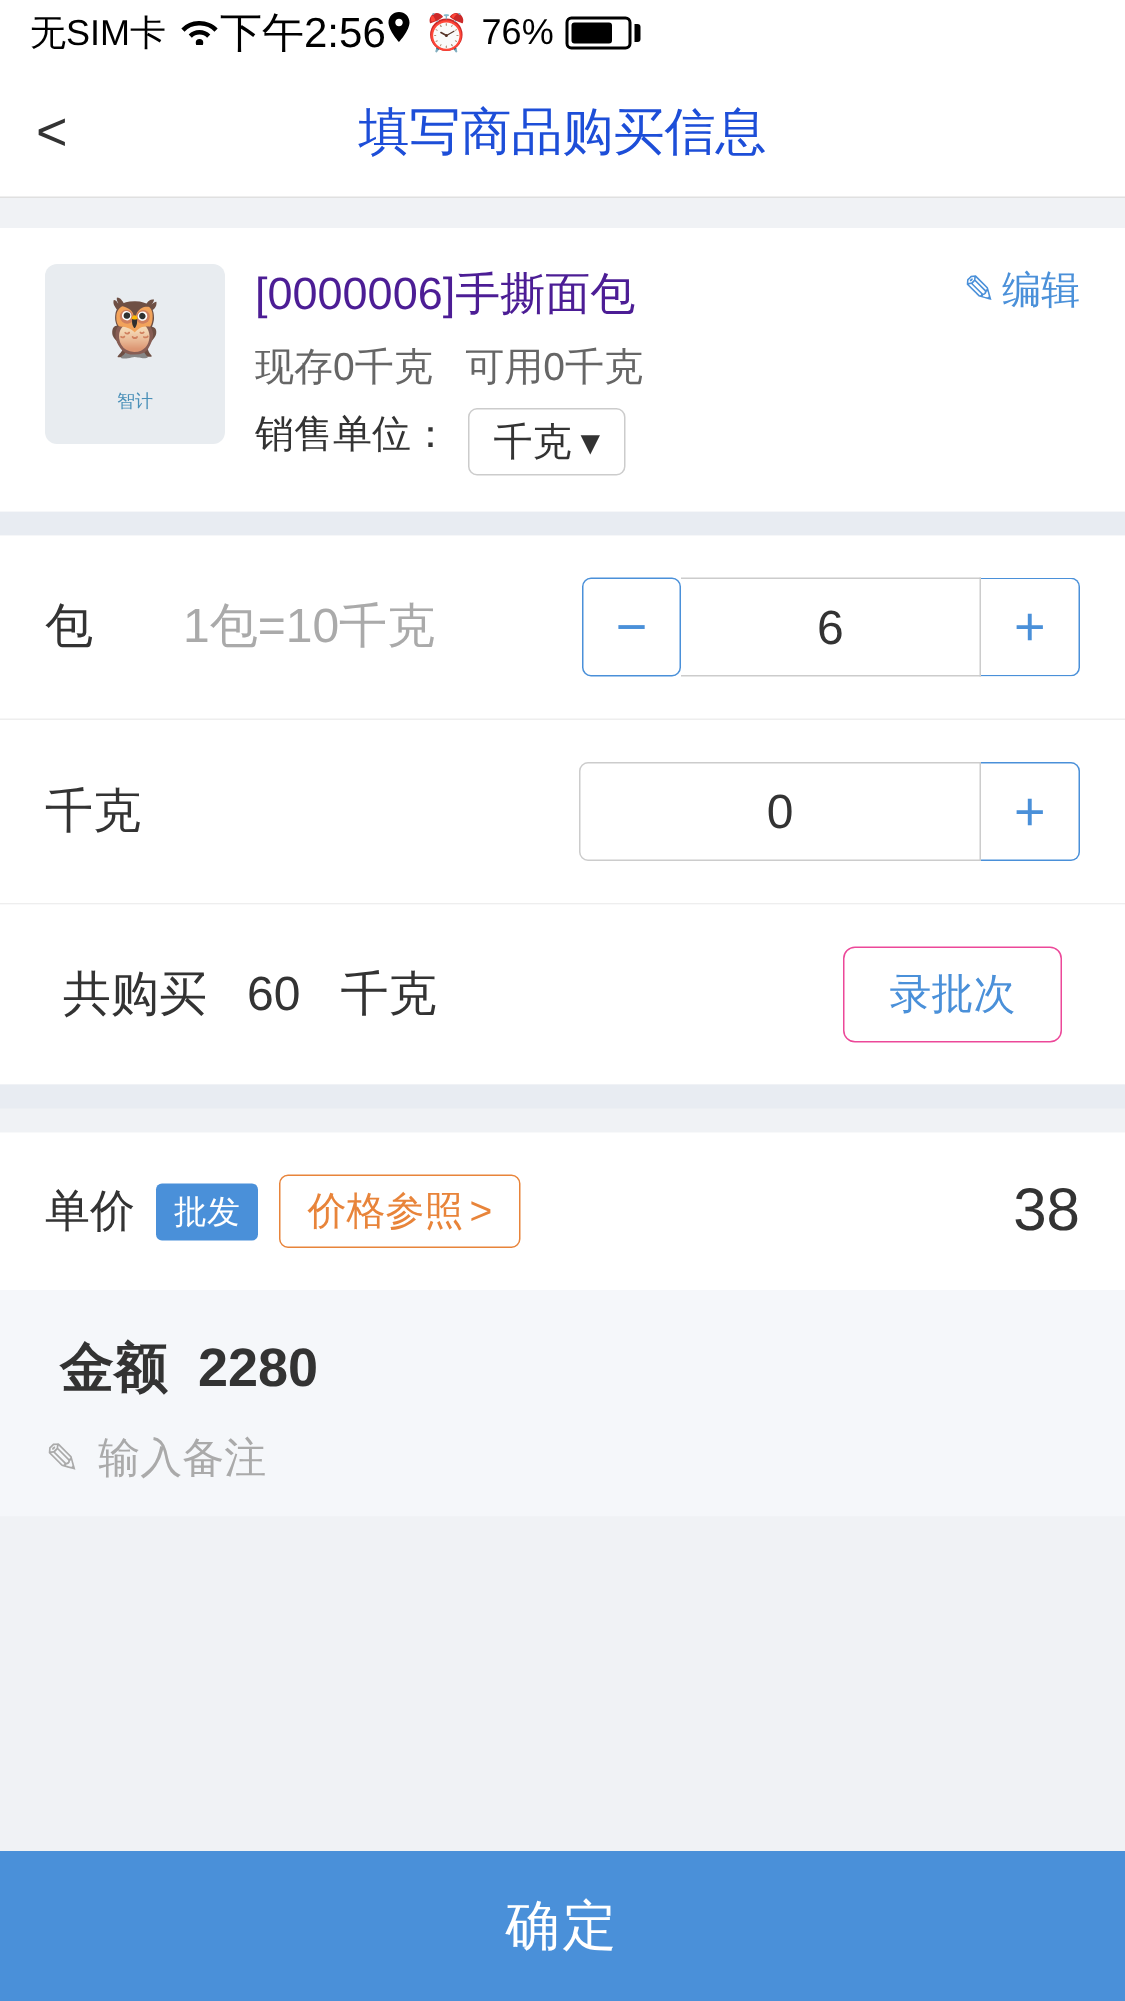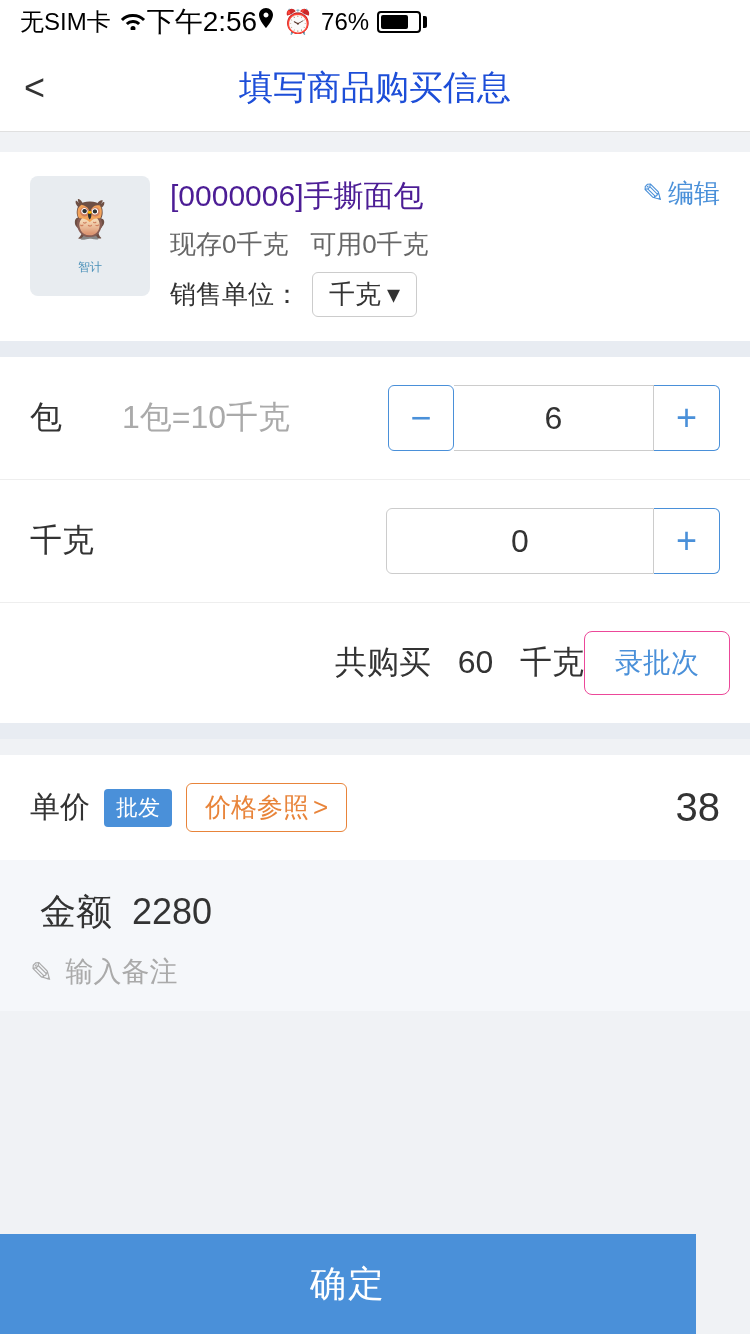--- a/index.html
+++ b/index.html
@@ -114,21 +114,20 @@
       font-weight: 500;
       margin-bottom: 10px;
     }
     .product-stock {
       font-size: 26px;
       color: #666;
       margin-bottom: 10px;
     }
     .product-unit-row {
       display: flex;
-      align-items: center;
       gap: 12px;
       font-size: 26px;
       color: #333;
     }
     .unit-selector {
       border: 1px solid #ccc;
       border-radius: 6px;
       padding: 4px 16px;
       font-size: 26px;
       color: #333;
@@ -222,22 +221,22 @@
       color: #333;
       background: #fff;
       border-radius: 6px 0 0 6px;
     }
 
     
     .summary-row {
       background: #fff;
       display: flex;
       align-items: center;
-      justify-content: flex-end;
-      padding: 28px 20px;
+      justify-content: space-between;
+      padding: 28px 42px;
     }
     .summary-text {
       font-size: 32px;
       color: #333;
     }
     .summary-text span {
       color: #333;
     }
     .batch-btn {
       border: 1px solid #ec4899;
@@ -293,21 +292,21 @@
     }
 
     
     .amount-section {
       background: #f5f7fa;
       padding: 28px 30px 20px 30px;
     }
     .amount-row {
       font-size: 36px;
       color: #333;
-      font-weight: 400;
+      font-weight: 700;
       margin-bottom: 16px;
     }
     .amount-row span {
       margin-left: 10px;
     }
     .note-row {
       display: flex;
       align-items: center;
       gap: 12px;
       color: #aaa;
@@ -320,21 +319,21 @@
       flex: 1;
       background: #f0f2f5;
       min-height: 300px;
     }
 
     
     .confirm-btn {
       position: fixed;
       bottom: 0;
       left: 0;
-      width: 696px;
+      width: 750px;
       height: 100px;
       background: #4a90d9;
       color: #fff;
       font-size: 36px;
       border: none;
       display: flex;
       align-items: center;
       justify-content: center;
       cursor: pointer;
       letter-spacing: 2px;

